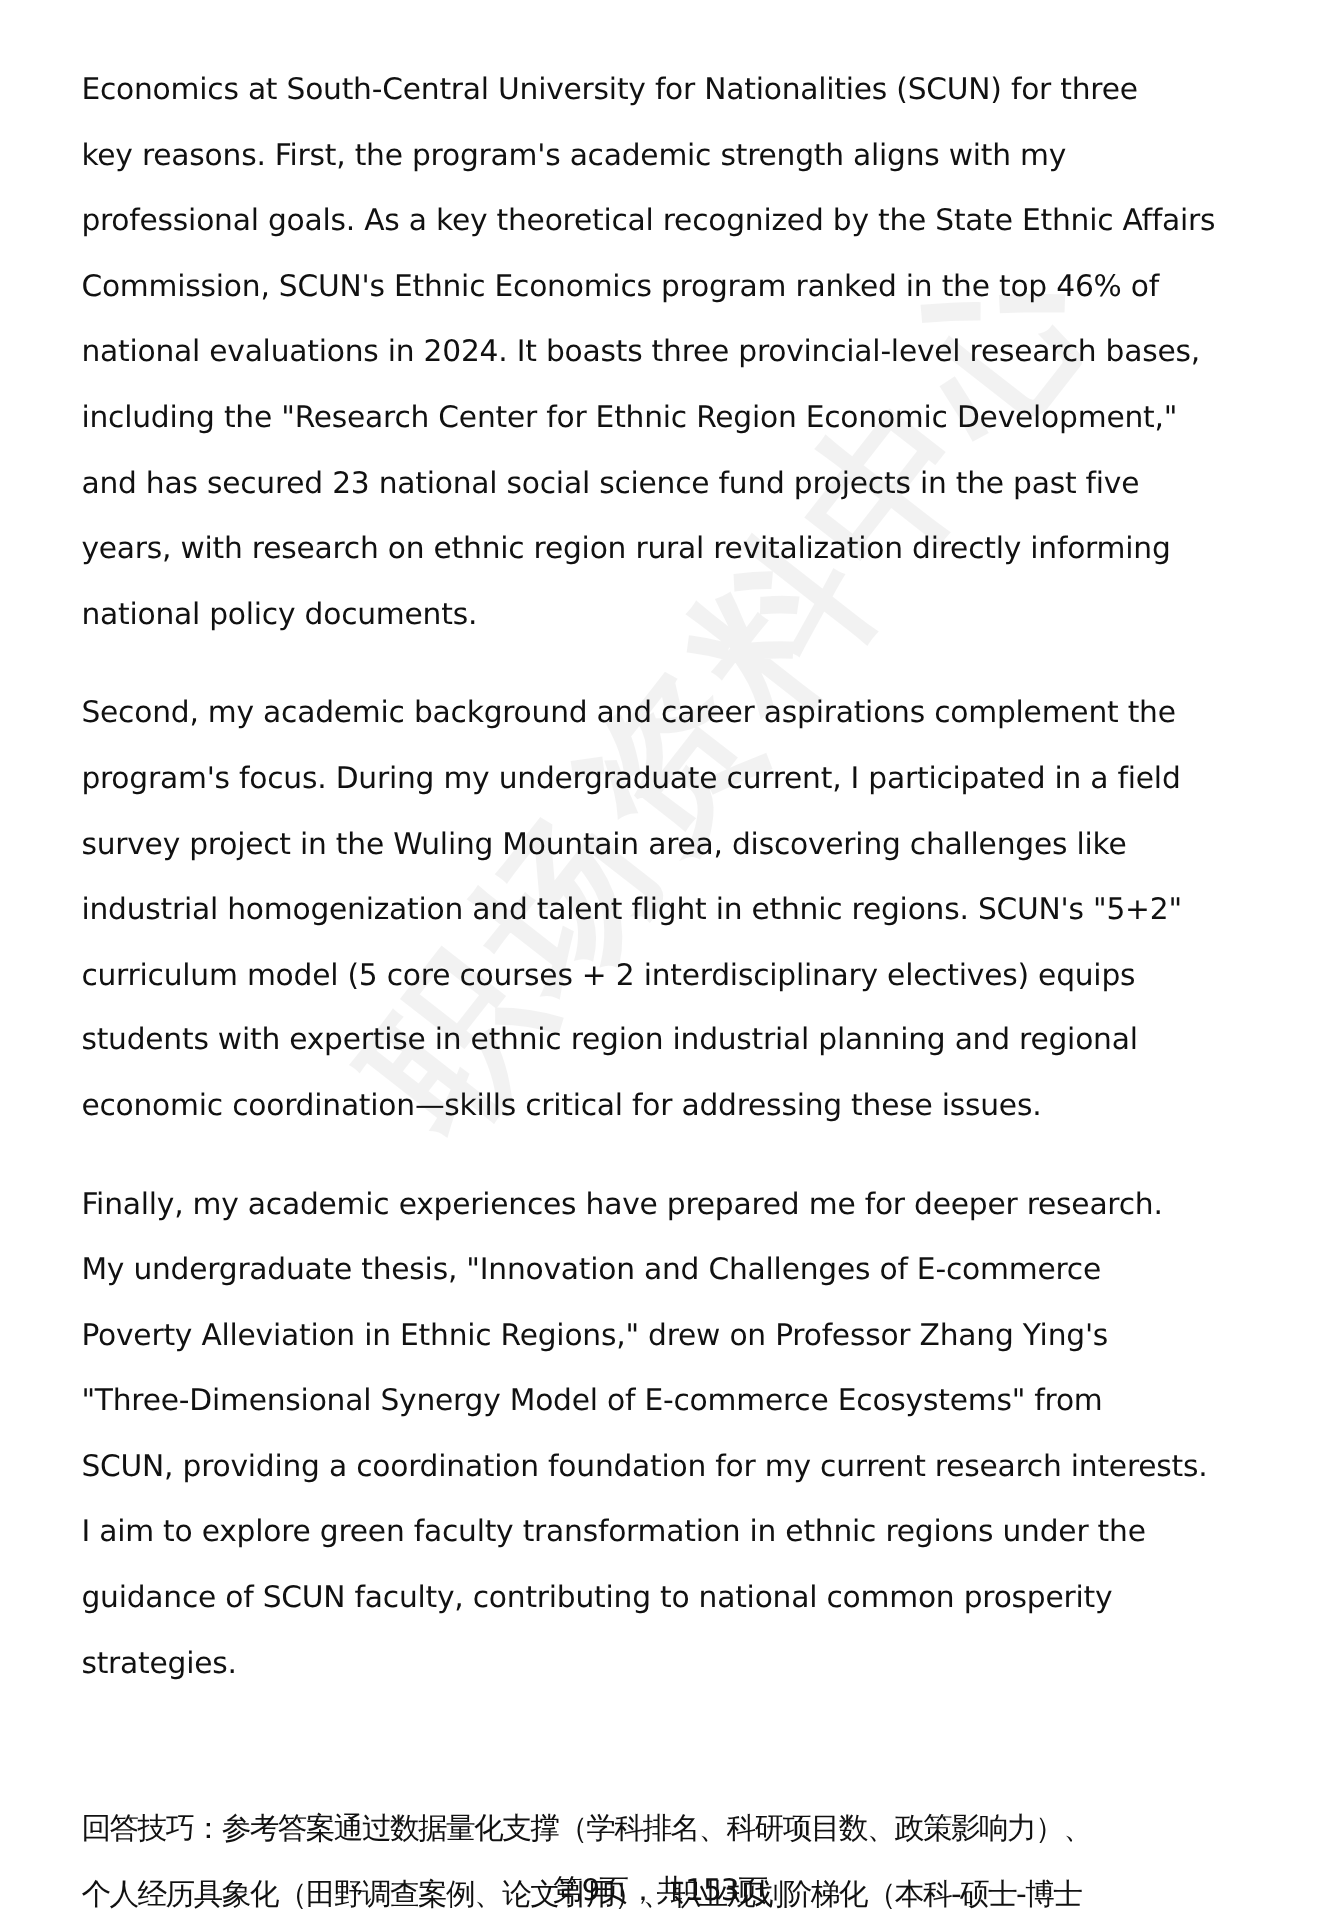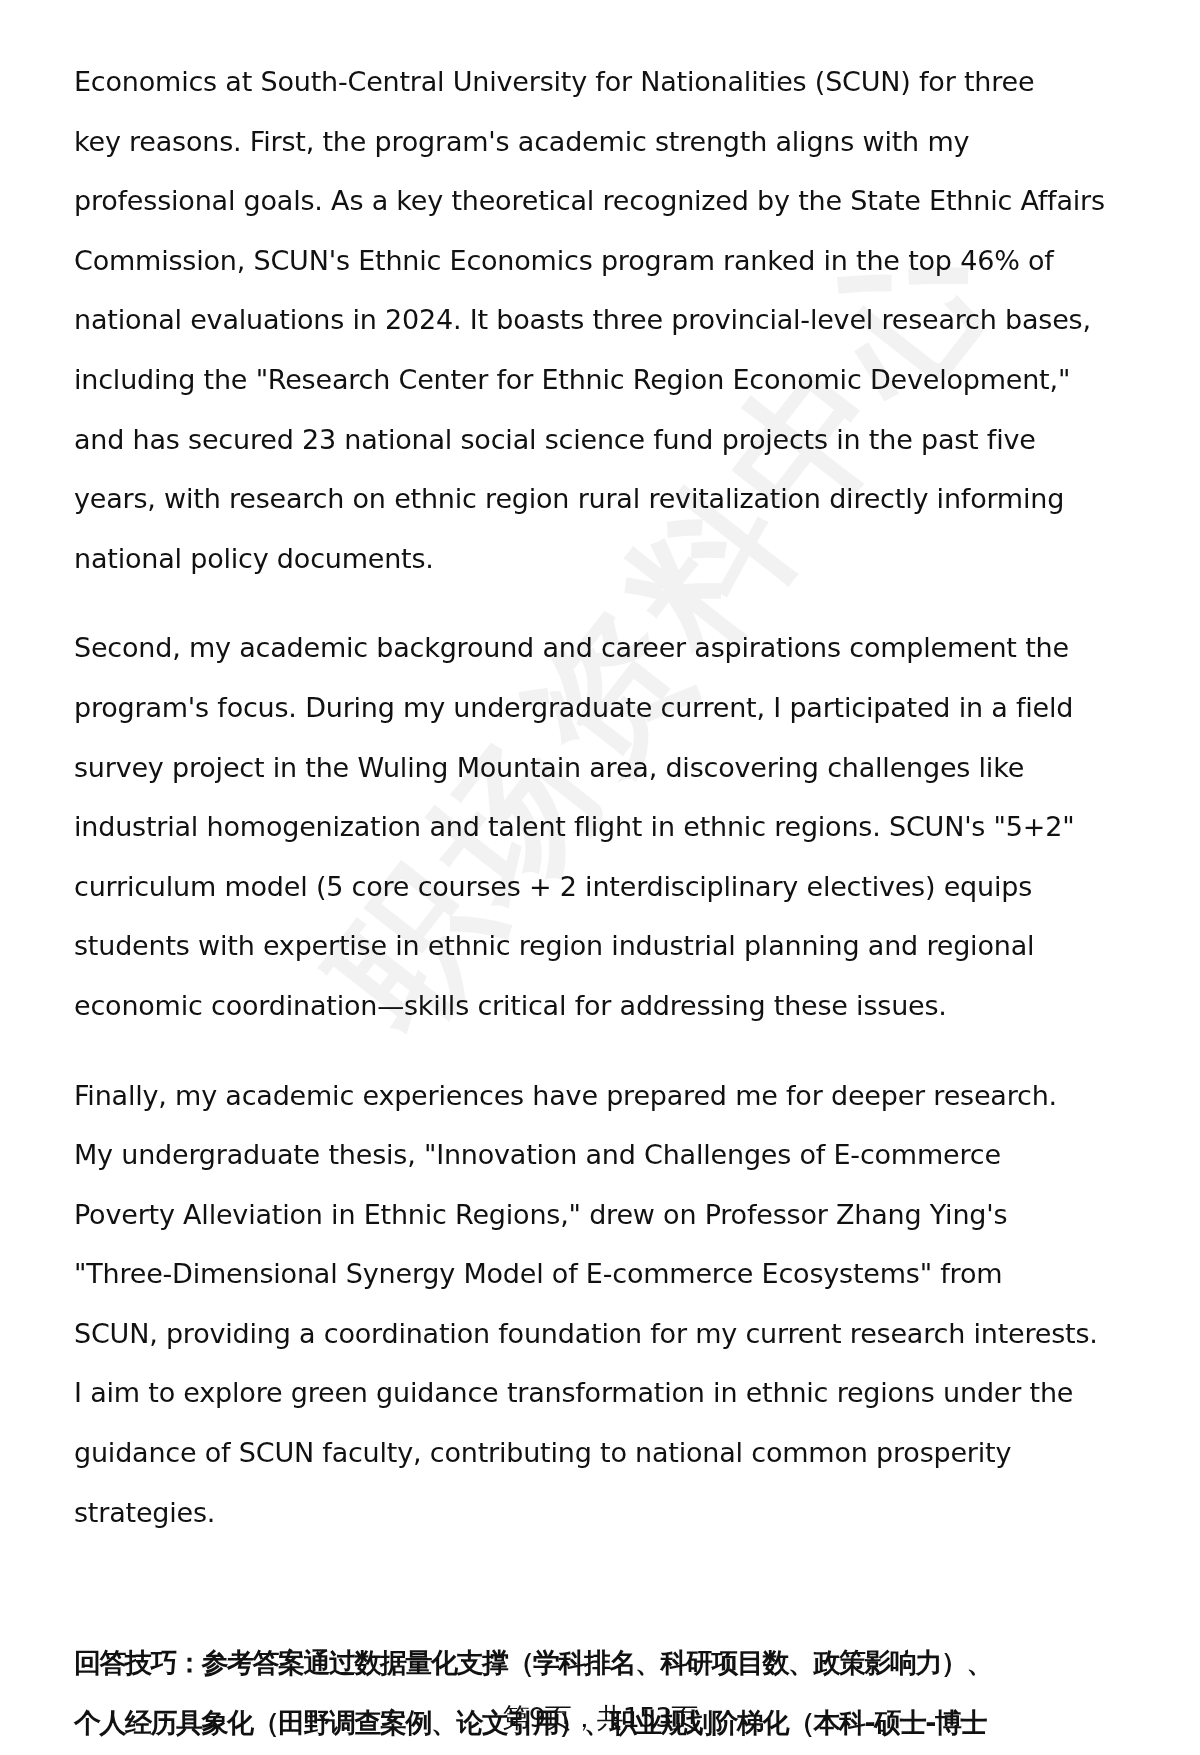--- a/index.html
+++ b/index.html
@@ -8,21 +8,21 @@
   .watermark { position: absolute; left: 180px; top: 560px; width: 900px; height: 160px;
                transform: rotate(-52deg); transform-origin: center;
                font-family: "DejaVu Sans", sans-serif; font-size: 150px; font-weight: bold;
                color: rgba(0,0,0,0.05); white-space: nowrap; letter-spacing: 10px;
                pointer-events: none; user-select: none; }
   .content { position: absolute; left: 74px; top: 52px; width: 1080px; }
   .para { font-size: 27px; line-height: 59.6px; margin: 0 0 30px 0; letter-spacing: -0.2px; }
   .para .line { display: block; white-space: nowrap; }
   .tip { position: absolute; left: 74px; top: 1633px; width: 1100px;
          font-family: "DejaVu Sans", sans-serif; font-size: 27px; line-height: 60px; color: #111; }
-  .tip .line { display: block; white-space: nowrap; letter-spacing: -1.5px; font-weight: bold; }
+  .tip .line { display: block; white-space: nowrap; letter-spacing: -1.5px; }
   .footer { position: absolute; left: 0; right: 0; top: 1700px; text-align: center;
             font-size: 27px; color: #111; letter-spacing: -1px; }
 </style>
 </head>
 <body>
 
 <div class="watermark">职场资料中心</div>
 
 <div class="content">
   <p class="para">
@@ -44,21 +44,21 @@
     <span class="line">curriculum model (5 core courses + 2 interdisciplinary electives) equips</span>
     <span class="line">students with expertise in ethnic region industrial planning and regional</span>
     <span class="line">economic coordination—skills critical for addressing these issues.</span>
   </p>
   <p class="para">
     <span class="line">Finally, my academic experiences have prepared me for deeper research.</span>
     <span class="line">My undergraduate thesis, "Innovation and Challenges of E-commerce</span>
     <span class="line">Poverty Alleviation in Ethnic Regions," drew on Professor Zhang Ying's</span>
     <span class="line">"Three-Dimensional Synergy Model of E-commerce Ecosystems" from</span>
     <span class="line">SCUN, providing a coordination foundation for my current research interests.</span>
-    <span class="line">I aim to explore green guidance transformation in ethnic regions under the</span>
+    <span class="line">I aim to explore green faculty transformation in ethnic regions under the</span>
     <span class="line">guidance of SCUN faculty, contributing to national common prosperity</span>
     <span class="line">strategies.</span>
   </p>
 </div>
 
 <div class="tip">
   <span class="line">回答技巧：参考答案通过数据量化支撑（学科排名、科研项目数、政策影响力）、</span>
   <span class="line">个人经历具象化（田野调查案例、论文引用）、职业规划阶梯化（本科-硕士-博士</span>
 </div>
 

